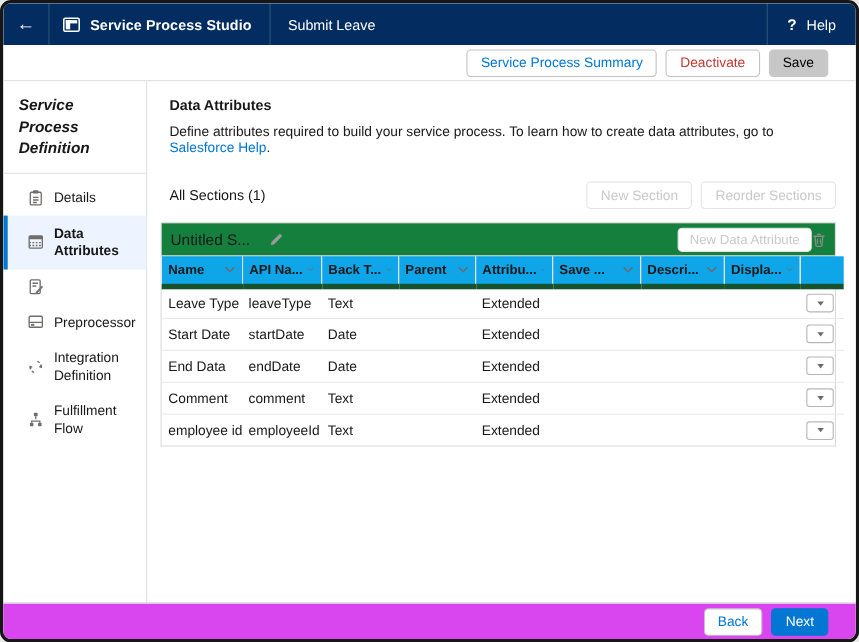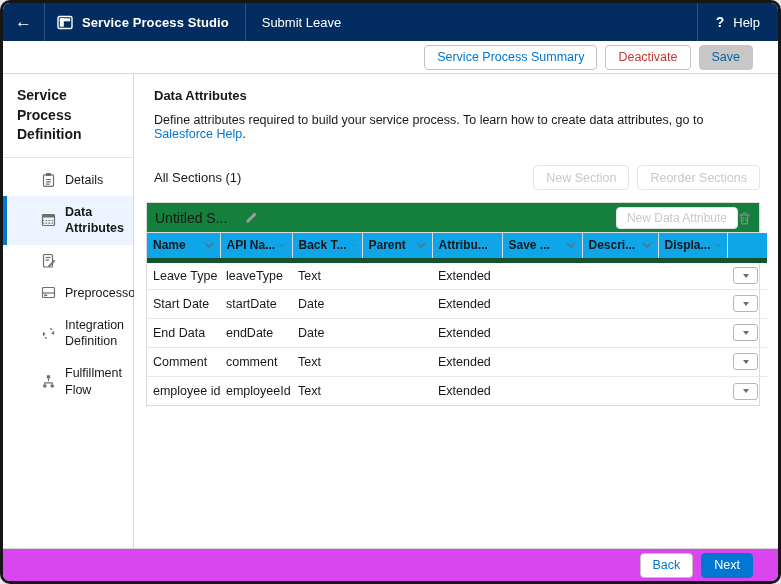--- a/index.html
+++ b/index.html
@@ -18,33 +18,33 @@
   .nav-tab { display:flex; align-items:center; padding:0 16px; font-size:13px; }
   .nav-spacer { flex:1; }
   .nav-help { display:flex; align-items:center; gap:9px; padding:0 18px; border-left:1px solid rgba(255,255,255,0.18); font-size:13px; cursor:pointer; }
   .nav-help .qmark { font-size:14px; font-weight:bold; }
 
   
   .toolbar { height:33px; background:#fff; border-bottom:1px solid #d8d8d8; display:flex; align-items:center; justify-content:flex-end; gap:8px; padding:0 25px; flex:0 0 auto; }
   .btn { display:inline-flex; align-items:center; justify-content:center; height:25px; padding:0 12px; border-radius:4px; font-size:12.5px; font-family:inherit; background:#fff; border:1px solid #c1c1c1; cursor:pointer; white-space:nowrap; }
   .btn-blue-text { color:#0176D3; }
   .btn-red-text { color:#C23934; }
-  .btn-disabled-solid { background:#c7c7c7; border-color:#c7c7c7; color:#0369a1; cursor:default; }
+  .btn-disabled-solid { background:#c7c7c7; border-color:#c7c7c7; color:#000000; cursor:default; }
   .btn-disabled-outline { border-color:#e4e4e4; color:#c9c9c9; cursor:default; }
   .btn-brand { background:#0176D3; border-color:#0176D3; color:#fff; }
 
   
   .body-row { flex:1; display:flex; min-height:0; }
 
   
   .sidebar { width:131px; border-right:1px solid #d8d8d8; display:flex; flex-direction:column; flex:0 0 auto; background:#fff; }
-  .sidebar-title { font-size:14px; font-weight:bold; color:#181818; line-height:1.4; padding:12px 10px 12px 14px; }
+  .sidebar-title { font-size:14px; font-weight:bold; color:#181818; line-height:1.4; padding:12px 10px 12px 14px;font-style:italic; }
   .sidebar-divider { height:1px; background:#e3e3e3; }
   .nav-items { padding-top:6px; }
-  .nav-item { display:flex; align-items:center; gap:9px; padding:8px 6px 8px 34px; font-size:12.5px; color:#181818; cursor:pointer; line-height:1.3; border-left:4px solid transparent; }
+  .nav-item { display:flex; align-items:center; gap:9px; padding:8px 6px 8px 18px; font-size:12.5px; color:#181818; cursor:pointer; line-height:1.3; border-left:4px solid transparent; }
   .nav-item .nicon { flex:0 0 auto; display:flex; }
   .nav-item.selected { background:#eef4ff; border-left-color:#0176D3; font-weight:bold; }
 
   
   .main { flex:1; background:#fff; padding:14px 18px 0 12px; overflow:hidden; }
   .main-heading { font-size:13px; font-weight:bold; color:#181818; padding-left:8px; }
   .main-desc { font-size:12.5px; color:#181818; padding-left:8px; margin-top:10px; }
   .link { color:#0176D3; text-decoration:none; cursor:pointer; }
   .sections-row { display:flex; align-items:center; margin-top:24px; padding-left:8px; }
   .sections-label { font-size:13px; color:#181818; }

